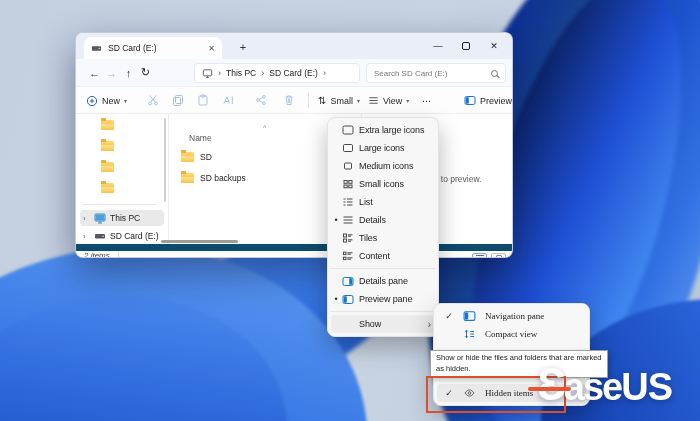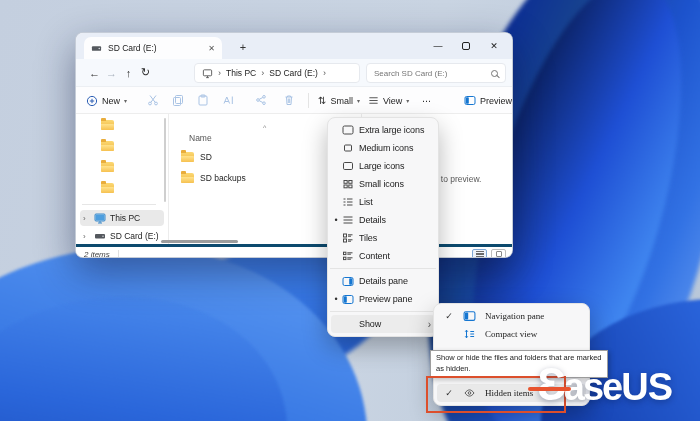--- a/index.html
+++ b/index.html
@@ -87,22 +87,22 @@
   .sort-ind { position:absolute; left:92px; top:-2px; font-size:7px; color:#888; }
   .col-head { position:absolute; left:18px; top:7px; font-size:8.5px; color:#555; }
   .file-row { position:absolute; left:10px; height:18px; display:flex; align-items:center; gap:6px;
               width:150px; }
   .file-name { font-size:8.5px; color:#1d1d1d; white-space:nowrap; }
   .hscroll { position:absolute; left:85px; top:126px; width:77px; height:3px; background:#9c9c9c; border-radius:2px; }
   .preview-msg { position:absolute; left:286px; top:0; width:152px; height:130px; display:flex;
                  align-items:center; justify-content:center; }
   .preview-msg span { font-size:8.5px; color:#5a5a5a; white-space:nowrap; }
 
-  .statusbar { position:relative; height:15px; background:#fff; border-top:3px solid #0c4a6e;
-               display:flex; align-items:flex-end;font-style:italic; }
+  .statusbar { position:relative; height:15px; background:#fff; border-top:7px solid #0c4a6e;
+               display:flex; align-items:flex-start;font-style:italic; }
   .status-count { font-size:8px; color:#444; margin-left:8px; }
   .status-div { width:1px; height:9px; background:#e0e0e0; margin-left:8px; }
   .toggles { position:absolute; right:6px; top:1.5px; display:flex; gap:4px; }
   .tg { width:15px; height:11px; border:1px solid #bdbdbd; background:#fff; border-radius:2px;
         display:flex; align-items:center; justify-content:center; }
   .tg.sel { border-color:#7fa8d6; background:#eef4fb; }
   .tg-lines { width:8px; height:6px;
         background:repeating-linear-gradient(#6b6b6b 0 1px, transparent 1px 2.5px); }
   .tg-sq { width:6px; height:6px; border:1px solid #8a8a8a; border-radius:1px; }
 
@@ -377,33 +377,33 @@
           <svg width="12" height="12" viewBox="0 0 12 12" stroke="#484848" fill="none">
             <rect x="1" y="2" width="10" height="8" rx="1.5"></rect>
           </svg>
         </span>
       <span class="vm-label">Extra large icons</span>
     </div>
     <div class="vm-row">
       <span class="vm-bullet"></span>
       <span class="vm-icon">
           <svg width="12" height="12" viewBox="0 0 12 12" stroke="#484848" fill="none">
+            <rect x="1.5" y="2.5" width="9" height="7" rx="1.2"></rect>
+          </svg>
+        </span>
+      <span class="vm-label">Large icons</span>
+    </div>
+    <div class="vm-row">
+      <span class="vm-bullet"></span>
+      <span class="vm-icon">
+          <svg width="12" height="12" viewBox="0 0 12 12" stroke="#484848" fill="none">
             <rect x="2.5" y="3" width="7" height="6" rx="1"></rect>
           </svg>
         </span>
       <span class="vm-label">Medium icons</span>
-    </div>
-    <div class="vm-row">
-      <span class="vm-bullet"></span>
-      <span class="vm-icon">
-          <svg width="12" height="12" viewBox="0 0 12 12" stroke="#484848" fill="none">
-            <rect x="1.5" y="2.5" width="9" height="7" rx="1.2"></rect>
-          </svg>
-        </span>
-      <span class="vm-label">Large icons</span>
     </div>
     <div class="vm-row">
       <span class="vm-bullet"></span>
       <span class="vm-icon">
           <svg width="12" height="12" viewBox="0 0 12 12" stroke="#484848" fill="none">
             <rect x="2" y="2.5" width="3.2" height="2.8"></rect>
             <rect x="6.8" y="2.5" width="3.2" height="2.8"></rect>
             <rect x="2" y="7" width="3.2" height="2.8"></rect>
             <rect x="6.8" y="7" width="3.2" height="2.8"></rect>
           </svg>

